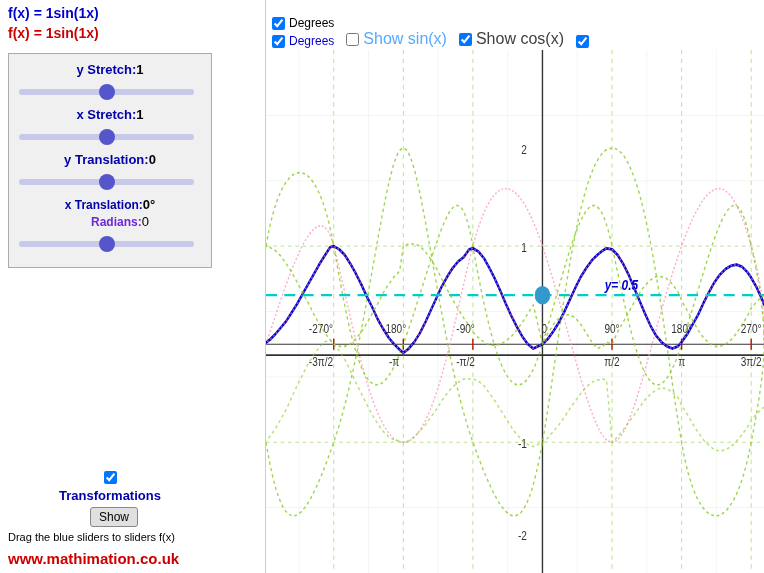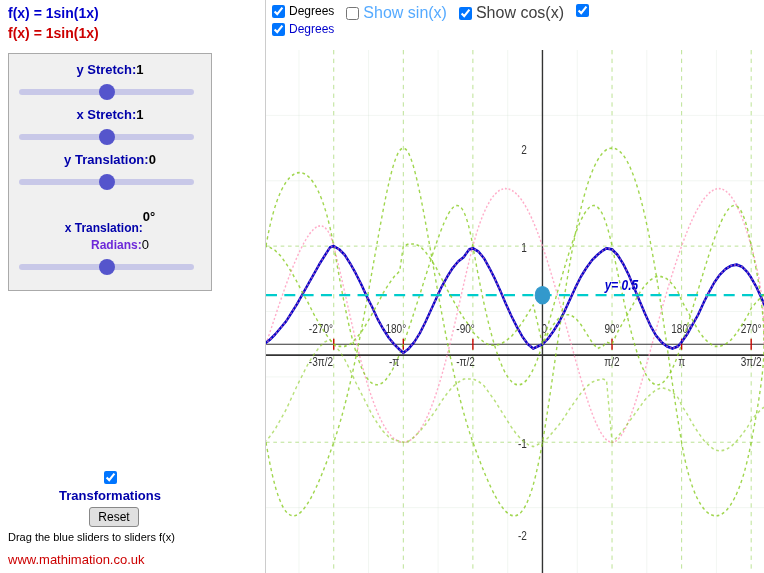--- a/index.html
+++ b/index.html
@@ -98,21 +98,20 @@
     }
 
     .x-translation-values {
       margin-top: 2px;
     }
 
     .x-trans-degrees {
       color: #0000aa;
       font-size: 13px;
       font-weight: bold;
-      margin-top: 24px;
     }
 
     .x-trans-radians-label {
       color: #6d28d9;
       font-size: 13px;
       font-weight: bold;
     }
 
     .x-trans-radians-value {
       color: #000;
@@ -154,22 +153,22 @@
       font-size: 11px;
       color: #000;
       margin-top: 2px;
     }
 
     .website {
       position: absolute;
       bottom: 6px;
       left: 8px;
       color: #cc0000;
-      font-size: 13px;
-      font-weight: normal;
+      font-size: 15px;
+      font-weight: bold;
     }
 
     
     .graph-panel {
       flex: 1;
       background: #fff;
       position: relative;
       overflow: hidden;
       border-left: 1px solid #ccc;
     }
@@ -283,21 +282,21 @@
       </div>
       <div class="slider-container">
         <input type="range" class="slider" min="0" max="100" value="50" style="">
       </div>
     </div>
 
     <div class="bottom-controls">
       <div class="checkbox-row">
         <input type="checkbox" checked="" style="">
         <span class="checkbox-label">Transformations</span>
-        <button class="reset-btn">Reset</button>
+        <button class="reset-btn">Show</button>
       </div>
       <div class="drag-hint">Drag the blue sliders to sliders f(x)</div>
     </div>
 
     <div class="website">www.mathimation.co.uk</div>
   </div>
 
   <div class="graph-panel">
 
     <div class="graph-top-controls">
@@ -527,21 +526,21 @@
       </svg>
     </div>
 
   </div>
 </div>
 
 <style>
   .graph-top-controls {
     display: flex;
     flex-direction: row;
-    align-items: flex-start;
+    align-items: flex-end;
     flex-wrap: wrap;
     gap: 0;
     padding: 2px 6px;
   }
   .top-checkbox-group {
     margin-right: 12px;
     margin-top: 2px;
   }
   
   .graph-top-controls > div:first-child {

